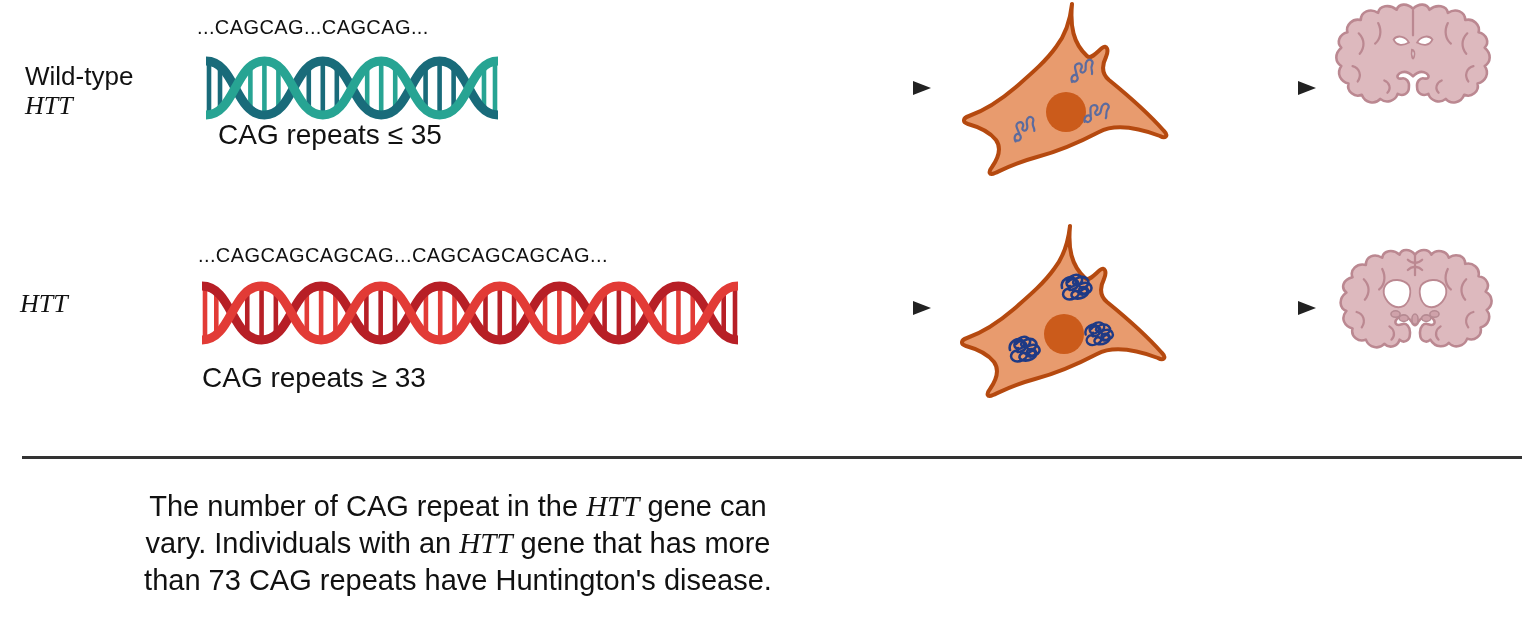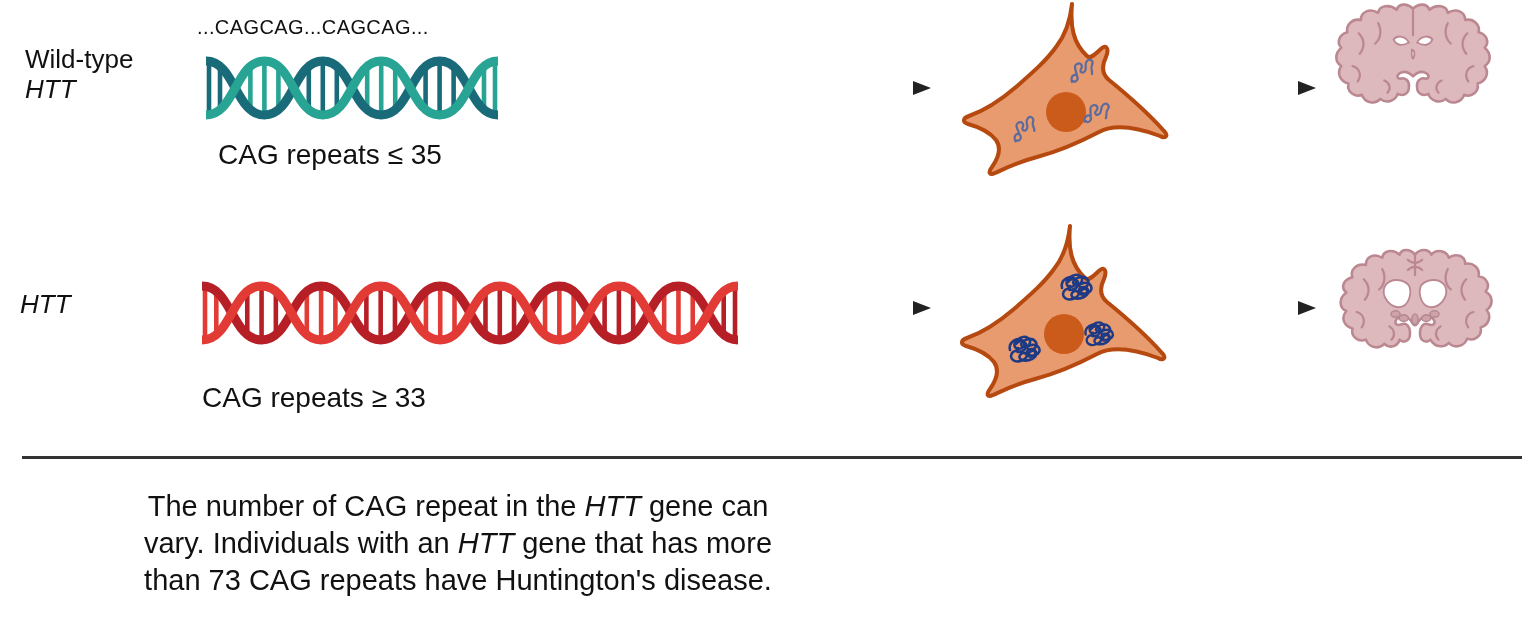--- a/index.html
+++ b/index.html
@@ -1,22 +1,22 @@
 <!DOCTYPE html>
 <html><head>
 <meta charset="utf-8">
 <style>
   html,body{margin:0;padding:0;background:#fff;}
   .canvas{position:relative;width:1536px;height:625px;background:#ffffff;
           font-family:"Liberation Sans",sans-serif;color:#111;overflow:hidden;}
   .abs{position:absolute;}
   .label{font-size:26px;line-height:30px;}
-  .italic{font-style:italic;}
+  .italic{font-style:italic;font-family:Liberation Serif, serif;}
   .seq{font-size:20px;letter-spacing:.4px;white-space:nowrap;}
-  .note{font-size:28px;white-space:nowrap;margin-top:20px;}
+  .note{font-size:28px;white-space:nowrap;}
   .caption{font-size:29px;line-height:37px;text-align:center;}
   .divider{position:absolute;left:22px;top:456px;width:1500px;height:3px;background:#333;}
   
   .soma{fill:#e89b6e;stroke:#b5490f;stroke-width:4;stroke-linejoin:round;}
   .nucleus{fill:#cb5b1b;}
   .squig{fill:none;stroke:#5c6b9e;stroke-width:2.2;stroke-linecap:round;}
   .tangle{fill:none;stroke:#1f3a85;stroke-width:2.6;stroke-linecap:round;}
   
   .brain-o{fill:#ddb9be;stroke:#bb8891;stroke-width:2.5;stroke-linejoin:round;}
   .sulci{fill:none;stroke:#bb8891;stroke-width:2.2;stroke-linecap:round;}
@@ -51,21 +51,21 @@
       <g id="protein-tangle">
         <path class="tangle" d="M4,18 C2,10 12,4 17,9 C22,14 12,20 9,15 C6,10 16,2 22,6
           C28,10 20,18 16,14 C12,10 24,4 29,9 C34,14 26,20 22,17 C18,14 30,10 33,16
           C36,22 26,26 22,22 C18,18 28,14 30,20 C32,26 22,30 16,28 C10,26 16,18 20,22
           C24,26 12,32 7,28 C2,24 8,16 12,20"></path>
         <path class="tangle" d="M10,12 C14,6 22,10 20,15 C18,20 10,22 12,16 M24,20 C28,16 32,22 27,24 C22,26 20,22 24,20"></path>
       </g>
     </defs>
   </svg>
 
-  <div class="abs label" style="left:25px;top:44px">
+  <div class="abs label" style="left:25px;top:61px">
     <div>Wild-type</div>
     <div class="italic">HTT</div>
   </div>
 
   <div class="abs seq" style="left:197px;top:16px">...CAGCAG...CAGCAG...</div>
 
   <svg class="abs" style="left:206px;top:56px" width="292" height="64">
       <line x1="3" y1="6.416805189446244" x2="3" y2="57.583194810553756" stroke="#196b7a" stroke-width="4.6"></line>
       <line x1="14.016" y1="13.105133177237011" x2="14.016" y2="50.89486682276299" stroke="#196b7a" stroke-width="4.6"></line>
       <line x1="44.384" y1="13.105133177237011" x2="44.384" y2="50.89486682276299" stroke="#27a493" stroke-width="4.6"></line>
@@ -125,20 +125,21 @@
     <path class="sulci" d="M111,78 C106,80 104,86 108,90"></path>
     <path class="vent" d="M64,38 C68,33 76,35 79,41 C74,44 67,45 64,38 Z"></path>
     <path class="vent" d="M102,38 C98,33 90,35 87,41 C92,44 99,45 102,38 Z"></path>
     <path class="vent" d="M82,48 C81,55 83,59 84,55 C85,51 84,48 82,48 Z"></path>
   </svg>
 
   <div class="abs label" style="left:20px;top:289px">
     <div class="italic">HTT</div>
   </div>
 
+  <div class="abs seq" style="left:198px;top:244px">...CAGCAGCAGCAG...CAGCAGCAGCAG...</div>
 
   <svg class="abs" style="left:202px;top:281px" width="536" height="64">
       <line x1="3" y1="6.403888961162192" x2="3" y2="57.596111038837805" stroke="#e23b36" stroke-width="4.6"></line>
       <line x1="14.293333333333333" y1="13.105133177237011" x2="14.293333333333333" y2="50.89486682276299" stroke="#e23b36" stroke-width="4.6"></line>
       <line x1="45.26222222222222" y1="13.105133177237011" x2="45.26222222222222" y2="50.89486682276299" stroke="#b71f26" stroke-width="4.6"></line>
       <line x1="59.55555555555556" y1="6.080000000000002" x2="59.55555555555556" y2="57.92" stroke="#b71f26" stroke-width="4.6"></line>
       <line x1="73.8488888888889" y1="13.105133177237011" x2="73.8488888888889" y2="50.89486682276299" stroke="#b71f26" stroke-width="4.6"></line>
       <line x1="104.81777777777778" y1="13.105133177237011" x2="104.81777777777778" y2="50.89486682276299" stroke="#e23b36" stroke-width="4.6"></line>
       <line x1="119.11111111111111" y1="6.080000000000002" x2="119.11111111111111" y2="57.92" stroke="#e23b36" stroke-width="4.6"></line>
       <line x1="133.40444444444444" y1="13.105133177237011" x2="133.40444444444444" y2="50.89486682276299" stroke="#e23b36" stroke-width="4.6"></line>

